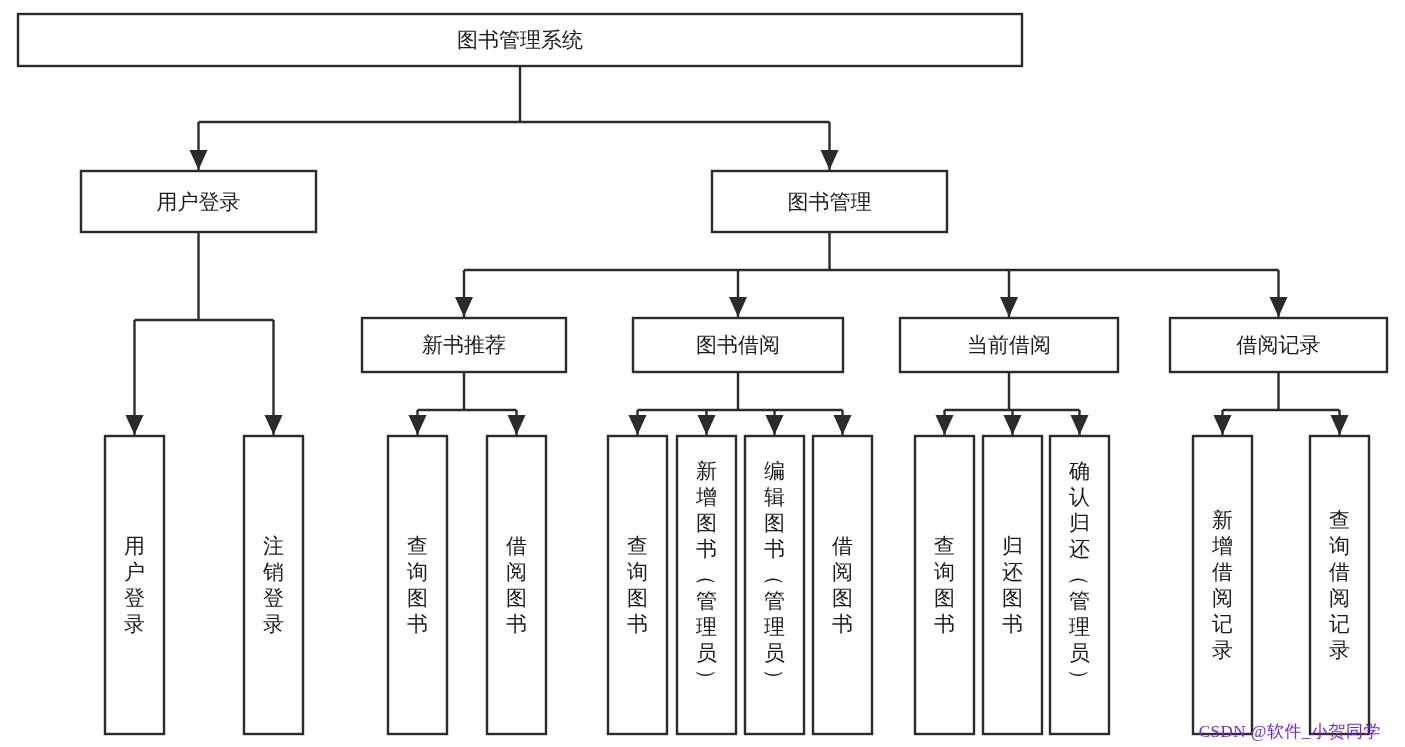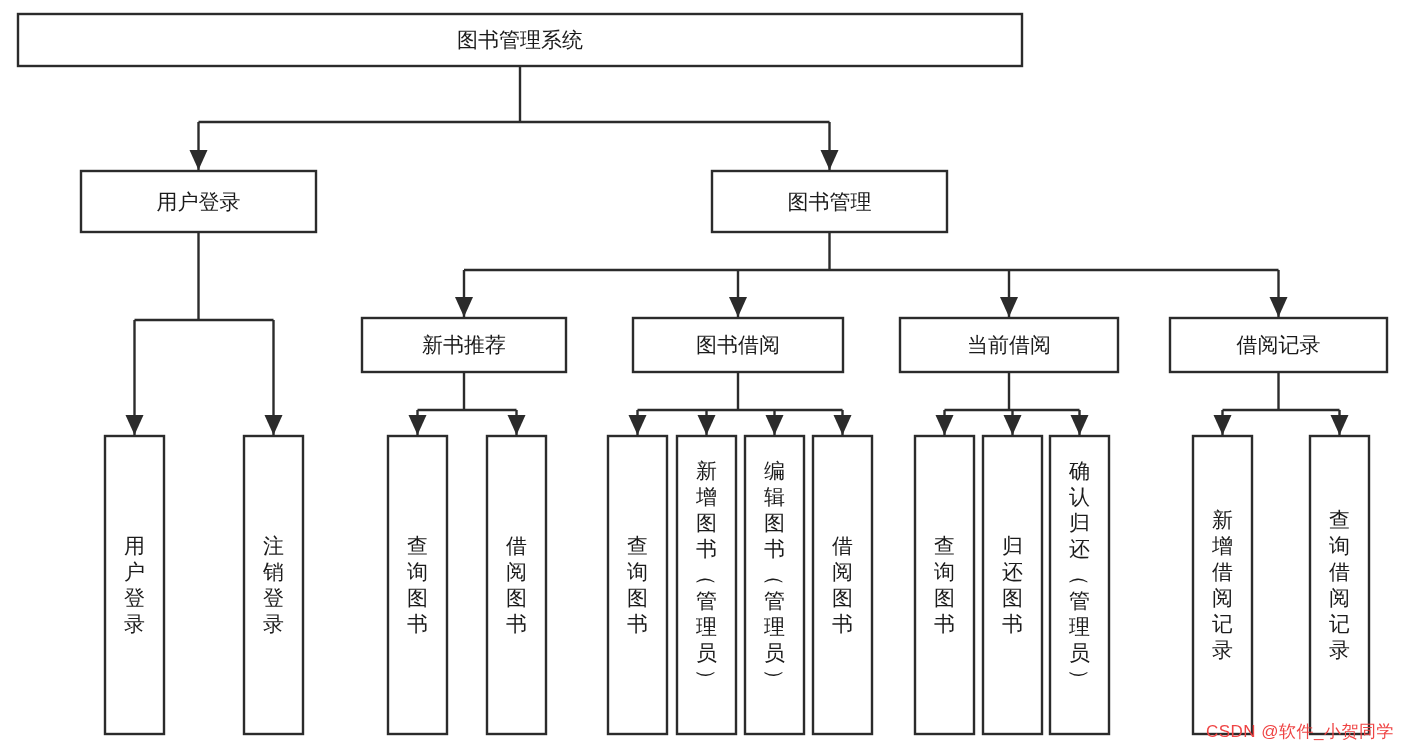--- a/index.html
+++ b/index.html
@@ -49,25 +49,25 @@
     stroke-width: 2.4;
     fill: none;
     stroke-linecap: butt;
   }
   .arrow-head {
     fill: #2b2b2b;
     stroke: none;
   }
   .watermark {
     position: absolute;
-    right: 11px;
+    right: 24px;
     bottom: 4px;
-    font-family: Liberation Sans, sans-serif;
+    font-family: Liberation Serif, serif;
     font-size: 17px;
-    color: #ef4444;
+    color: #6d28d9;
     white-space: nowrap;
     letter-spacing: 0.5px;
     user-select: none;
   }
 </style>
 </head>
 <body>
 
 <div id="diagram-root">
   <svg class="flow" viewBox="0 0 1405 747" xmlns="http://www.w3.org/2000/svg">

